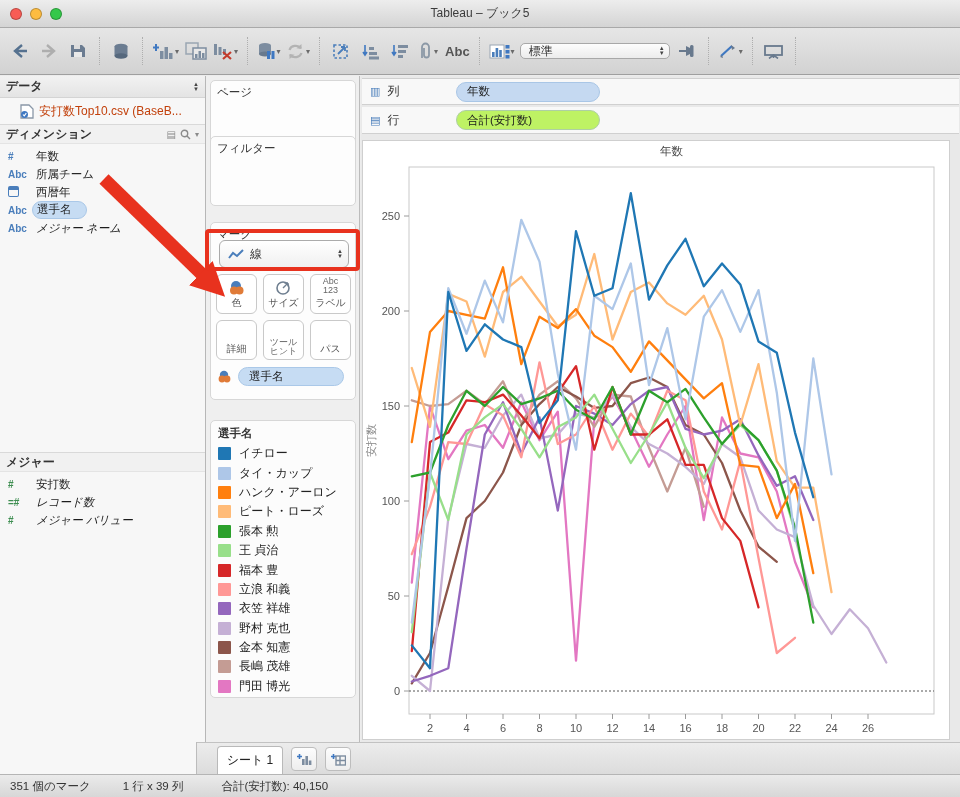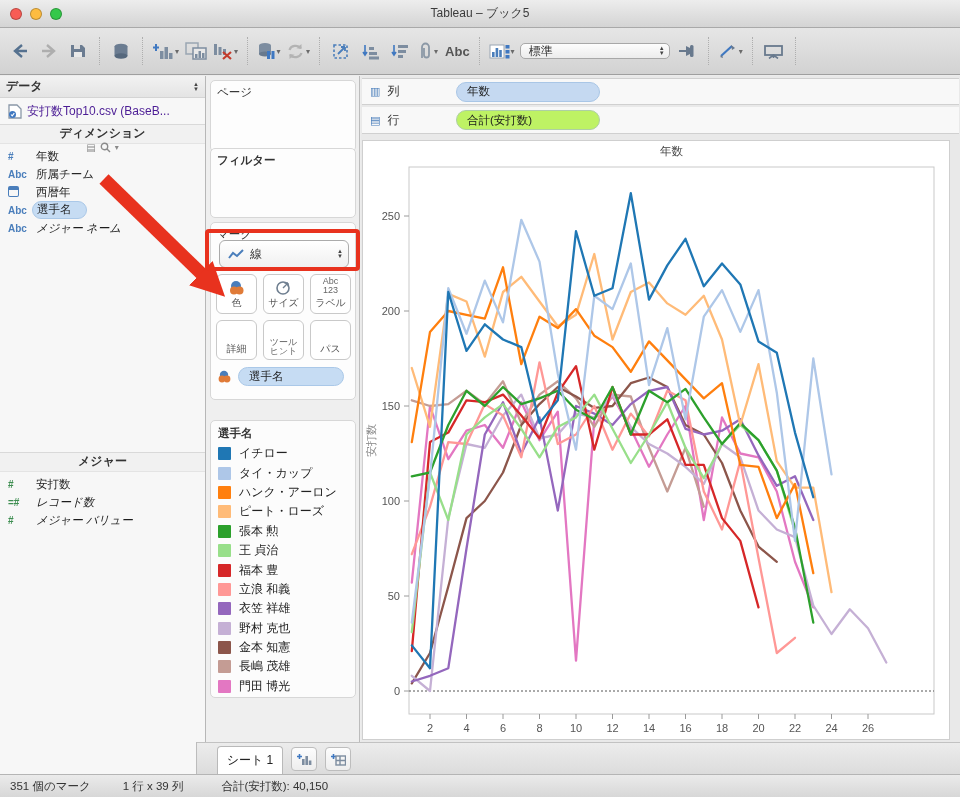--- a/index.html
+++ b/index.html
@@ -30,43 +30,43 @@
     background:linear-gradient(#fdfdfd,#ececec); border:1px solid #a8a8a8; border-radius:5px;
     padding:0 4px 0 8px; font-size:12px; color:#333; }
   .stepper { display:flex; flex-direction:column; align-items:center; line-height:5px; font-size:6px; color:#444; }
 
   
   .data-pane { position:absolute; left:0; top:76px; width:206px; height:698px;
     background:#f7f7f7; border-right:1px solid #b7b7b7; }
   .pane-header { height:22px; display:flex; align-items:center; justify-content:space-between;
     padding:0 6px; font-weight:bold; font-size:12px; color:#333;
     background:linear-gradient(#f2f2f2,#e4e4e4); border-bottom:1px solid #d4d4d4; }
-  .ds-row { display:flex; align-items:center; gap:5px; padding:5px 6px 4px 8px; font-size:12px; color:#4c1d95;
+  .ds-row { display:flex; align-items:center; gap:5px; padding:5px 6px 4px 20px; font-size:12px; color:#c2410c;
     white-space:nowrap; overflow:hidden; }
   .section-header { height:20px; display:flex; align-items:center; justify-content:space-between;
     padding:0 6px; font-weight:bold; font-size:12px; color:#333;
-    border-top:1px solid #d9d9d9; border-bottom:1px solid #e4e4e4; background:#f1f1f1;flex-direction:column; }
+    border-top:1px solid #d9d9d9; border-bottom:1px solid #e4e4e4; background:#f1f1f1; }
   .hdr-icons { display:flex; align-items:center; gap:4px; color:#8a8a8a; font-weight:normal; font-size:10px; }
   .field-list { padding:3px 0 2px 0; }
   .field-row { display:flex; align-items:center; gap:6px; height:18px; padding:0 6px 0 8px;
     font-size:11.5px; color:#1d1d1d; white-space:nowrap; }
   .field-row .glyph { width:22px; font-size:10px; font-weight:bold; color:#4a7ebb; text-align:left; }
   .field-row.measure .glyph { color:#3e8e51; }
   .field-row.italic .lbl { font-style:italic; }
   .field-row.selected .lbl-wrap { background:#c6dcf3; border:1px solid #aac8e8; border-radius:9px; padding:0 14px 1px 4px; margin-left:-4px; }
   .cal-icon { width:11px; height:11px; border:1.5px solid #4a7ebb; border-top-width:4px; border-radius:2px; display:inline-block; }
   .measures-block { position:absolute; left:0; top:376px; width:205px; }
 
   
   .mid-pane { position:absolute; left:206px; top:76px; width:154px; height:666px;
     background:#efefef; border-right:1px solid #bcbcbc; }
   .card { position:absolute; left:4px; width:146px; background:#fdfdfd; border:1px solid #d7d7d7; border-radius:5px; }
   .card .card-label { font-size:11.5px; color:#333; padding:4px 0 0 6px; }
   .card-pages { top:4px; height:72px; }
-  .card-filters { top:72px; height:70px;font-weight:bold; }
+  .card-filters { top:60px; height:70px; }
   .card-marks { top:146px; height:178px; }
   .mark-dropdown { position:absolute; left:8px; top:17px; width:130px; height:28px;
     border:1px solid #ababab; border-radius:6px; background:linear-gradient(#fff,#f0f0f0);
     display:flex; align-items:center; padding:0 5px 0 8px; gap:6px; font-size:12px; }
   .mark-dropdown .grow { flex:1; }
   .mark-btn-grid { position:absolute; left:5px; top:51px; width:136px; display:flex; flex-wrap:wrap; gap:6px; }
   .mark-btn { width:41px; height:40px; background:#fff; border:1px solid #c9c9c9; border-radius:6px;
     display:flex; flex-direction:column; align-items:center; justify-content:flex-end;
     font-size:10px; color:#555; padding-bottom:3px; gap:1px; }
   .mark-btn .big { font-size:9px; line-height:9px; color:#666; text-align:center; }

